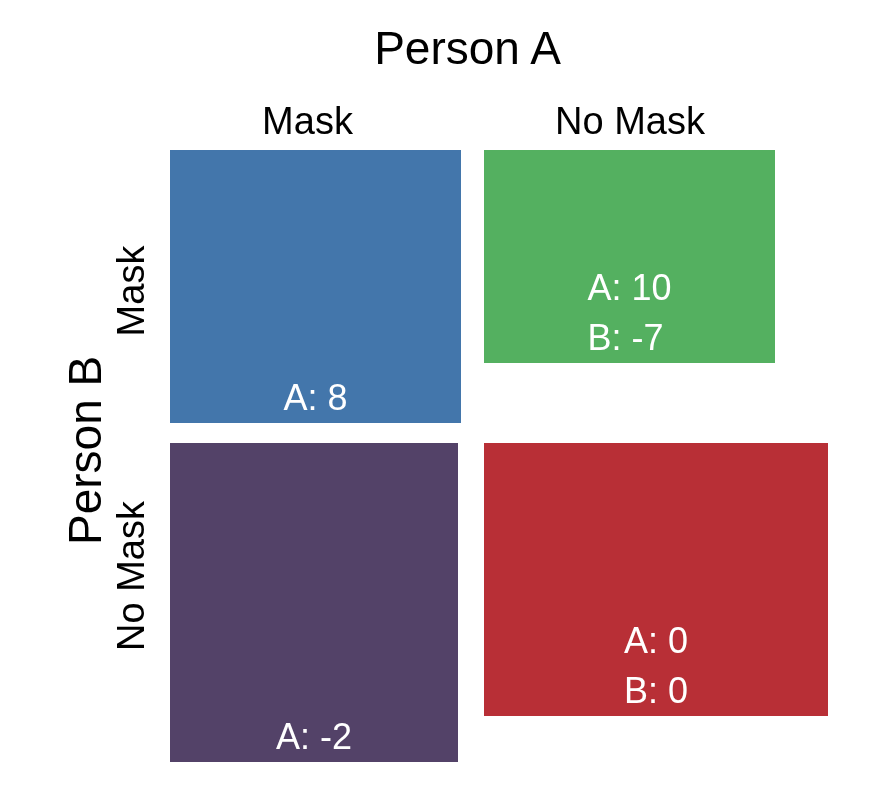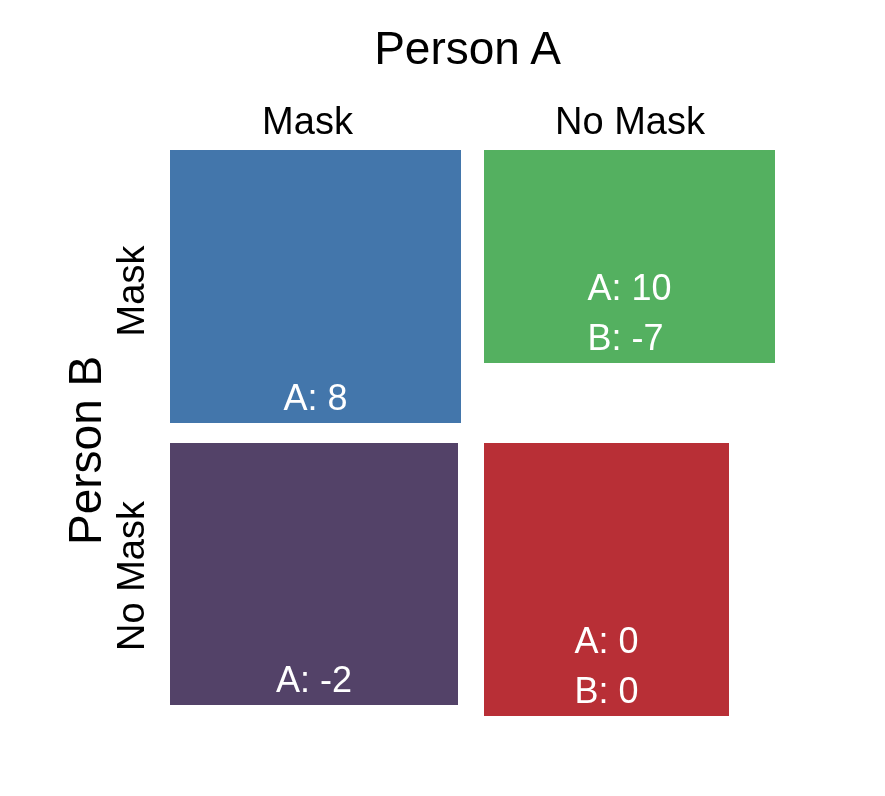--- a/index.html
+++ b/index.html
@@ -40,25 +40,25 @@
     </div>
   </div>
 
   <div class="cell" style="left: 484px; top: 150px; width: 291px; height: 213px; background: rgb(84, 176, 96);">
     <div class="vals">
       <div>A: 10</div>
       <div>B: -7</div>
     </div>
   </div>
 
-  <div class="cell" style="left: 170px; top: 443px; width: 288px; height: 262px; background: rgb(83, 66, 104);">
+  <div class="cell" style="left: 170px; top: 443px; width: 288px; height: 319px; background: rgb(83, 66, 104);">
     <div class="vals">
       <div>A: -2</div>
     </div>
   </div>
 
-  <div class="cell" style="left: 484px; top: 443px; width: 245px; height: 273px; background: rgb(184, 47, 54);">
+  <div class="cell" style="left: 484px; top: 443px; width: 344px; height: 273px; background: rgb(184, 47, 54);">
     <div class="vals">
       <div>A: 0</div>
       <div>B: 0</div>
     </div>
   </div>
 </div>
 
 </body></html>

